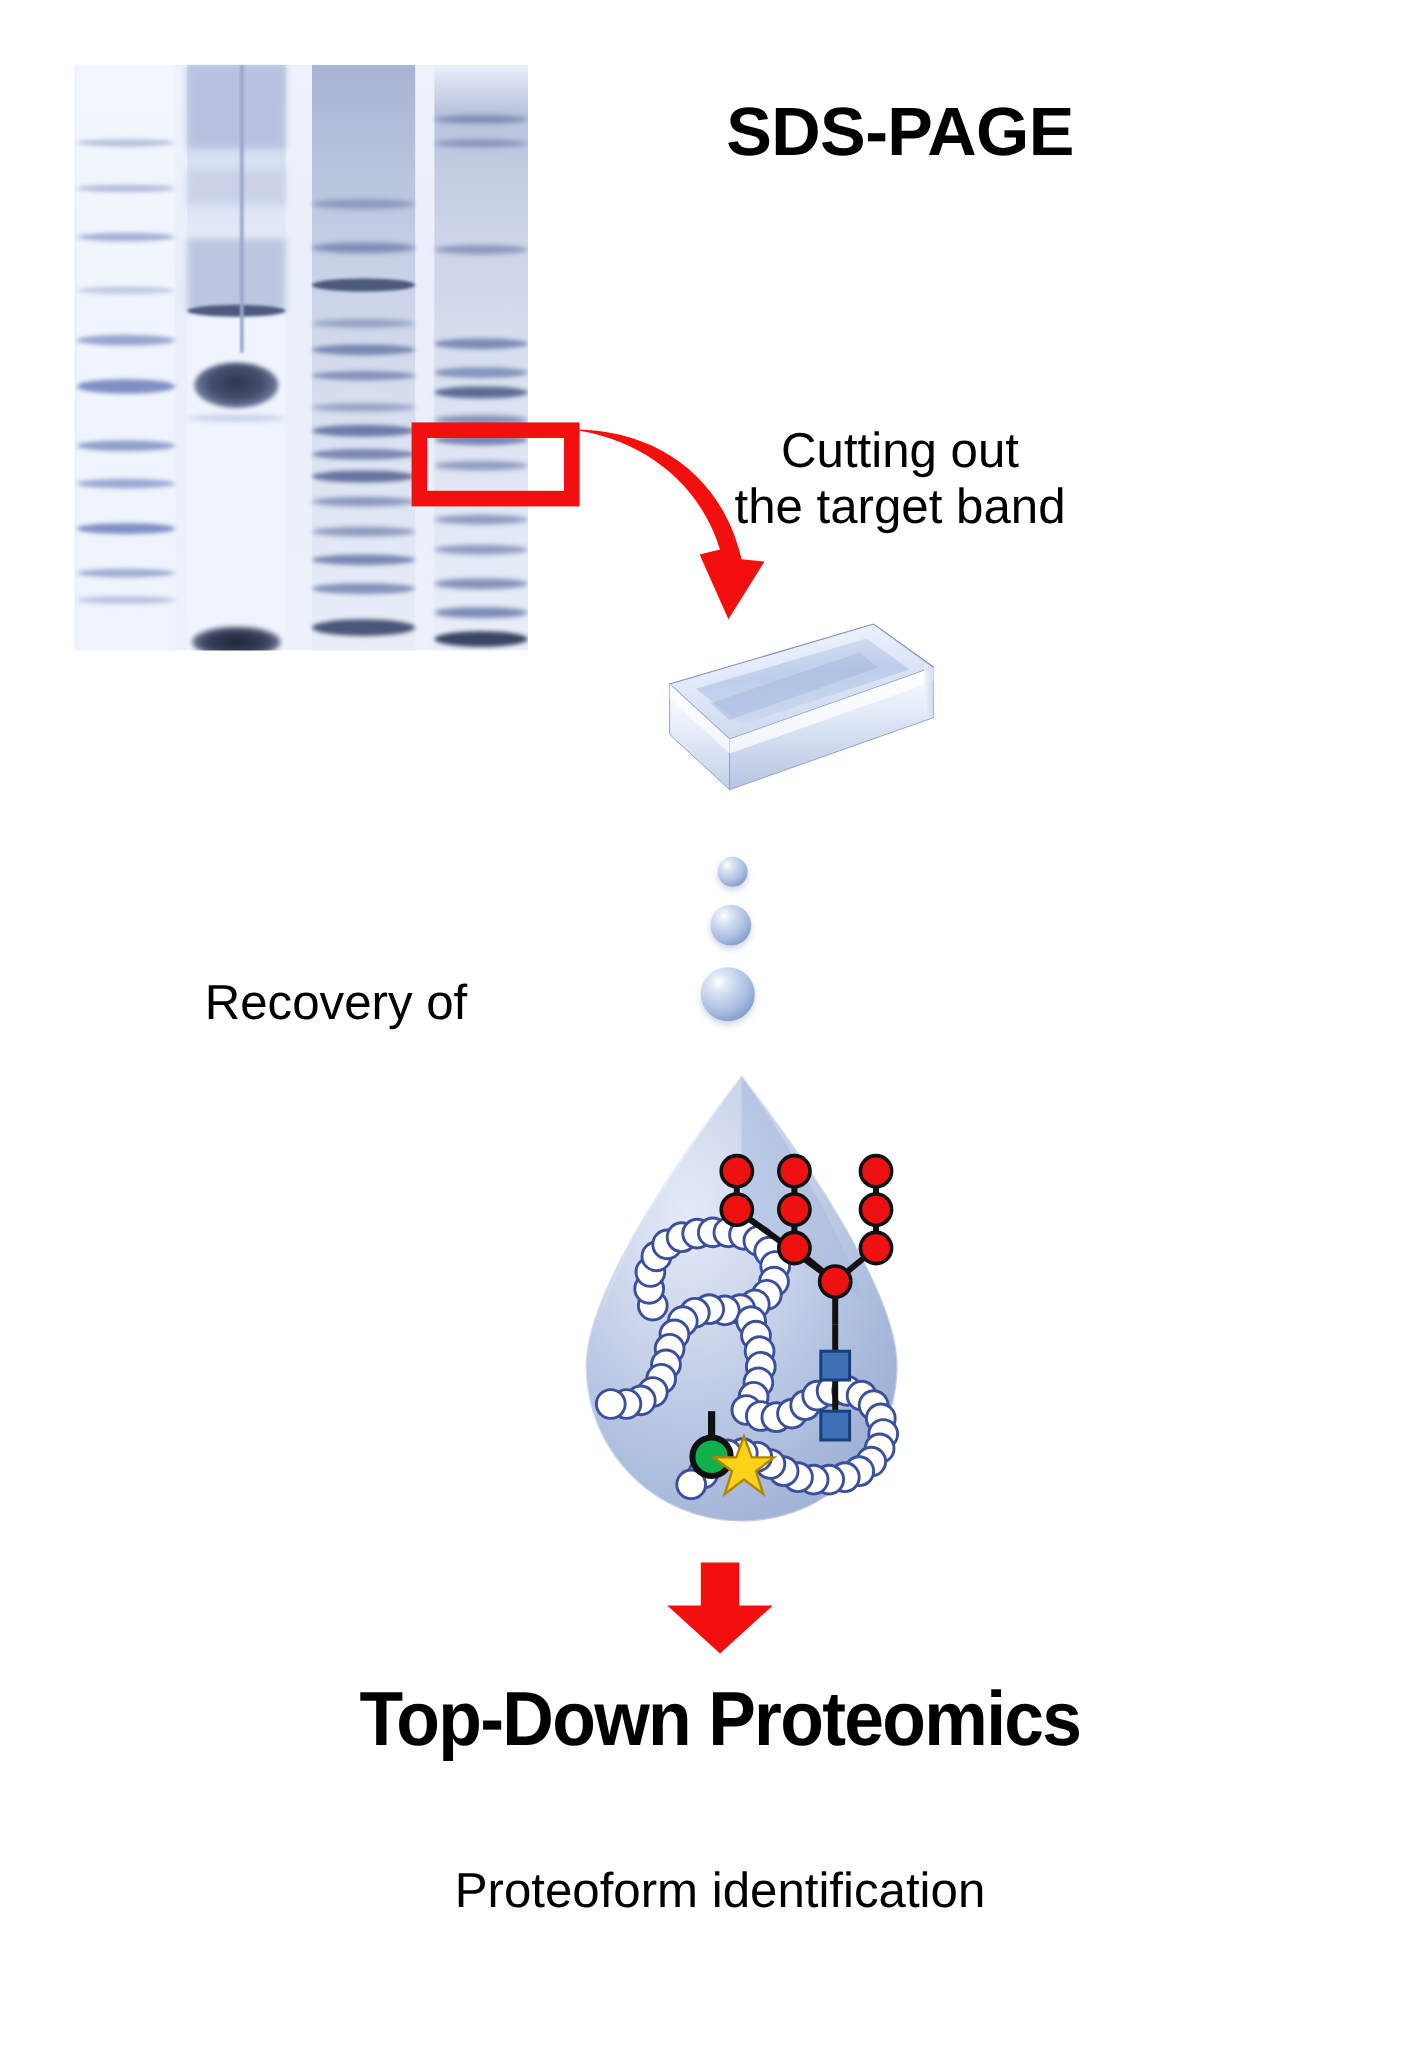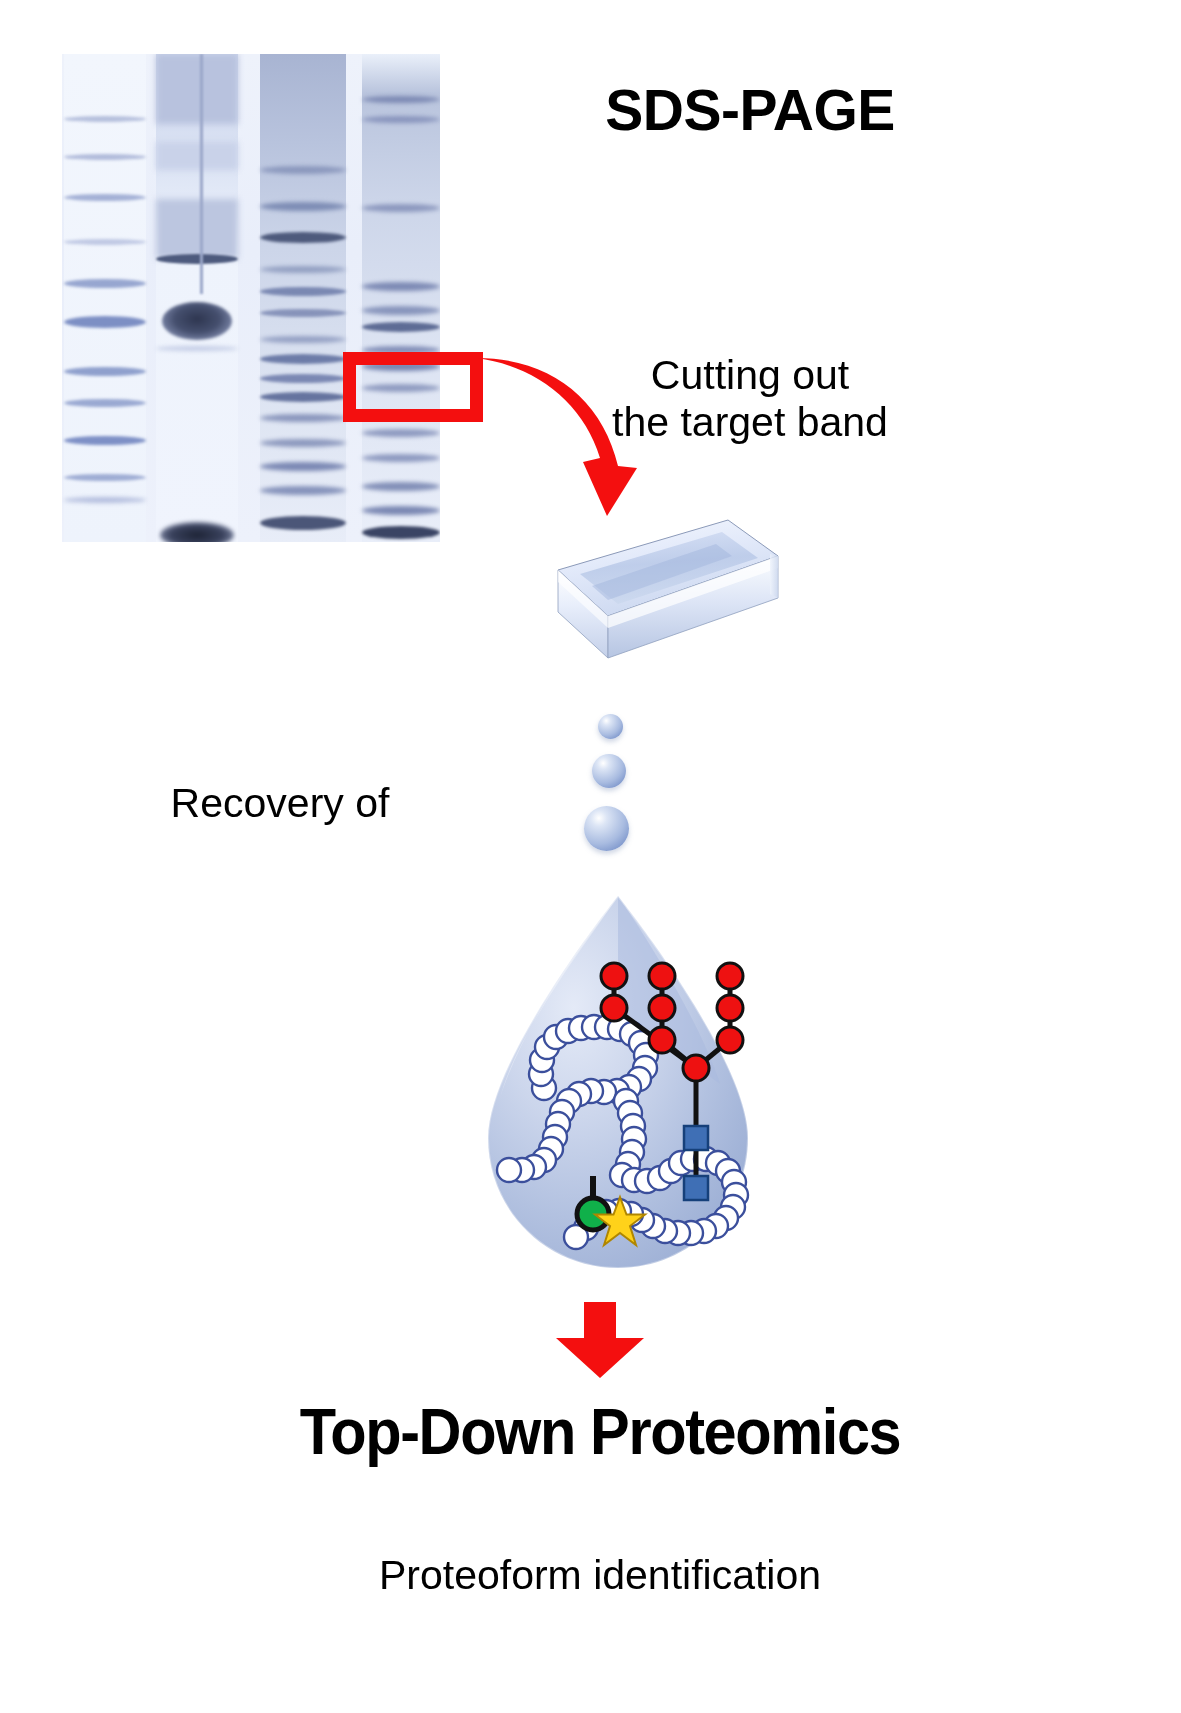--- a/index.html
+++ b/index.html
@@ -45,21 +45,21 @@
   .h1{font-weight:bold;font-size:57px;letter-spacing:-0.5px;}
   .sub{font-size:41px;}
   .h1red{font-weight:bold;font-size:57px;color:#ff0000;letter-spacing:-0.5px;}
   .h1big{font-weight:bold;font-size:64px;letter-spacing:-1.5px;
          transform:scaleX(0.93);transform-origin:center;}
 
   #sds-title{left:490px;top:78px;width:520px;text-align:center;}
   #sds-sub{left:490px;top:152px;width:520px;}
   #cut-text{left:500px;top:342px;width:500px;margin-top:10px;}
   #peppi-title{left:0px;top:748px;width:560px;}
-  #peppi-sub{left:0px;top:780px;width:560px;}
+  #peppi-sub{left:0px;top:812px;width:560px;}
   #td-title{left:180px;top:1396px;width:840px;}
   #td-sub{left:180px;top:1552px;width:840px;}
 
   
   #curved-arrow{position:absolute;left:455px;top:340px;width:230px;height:200px;}
 
   
   #gel-slab{position:absolute;left:440px;top:512px;width:340px;height:200px;}
 
   

